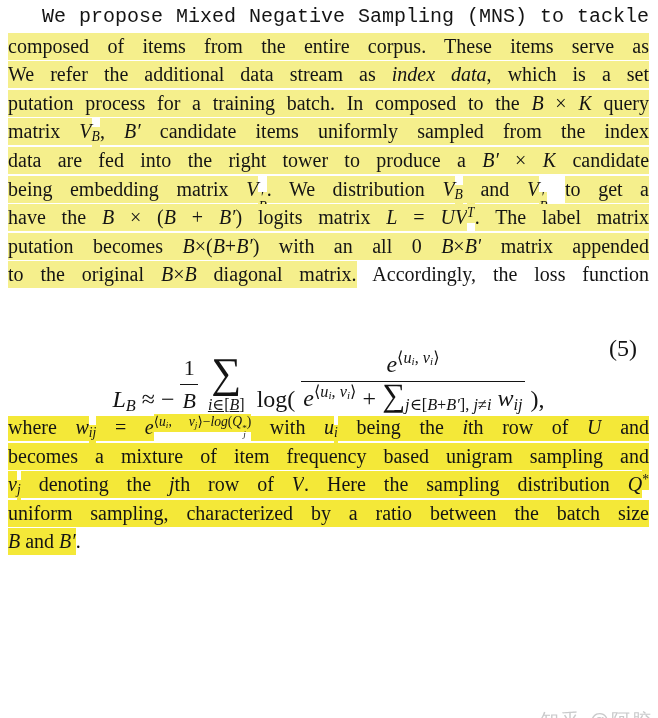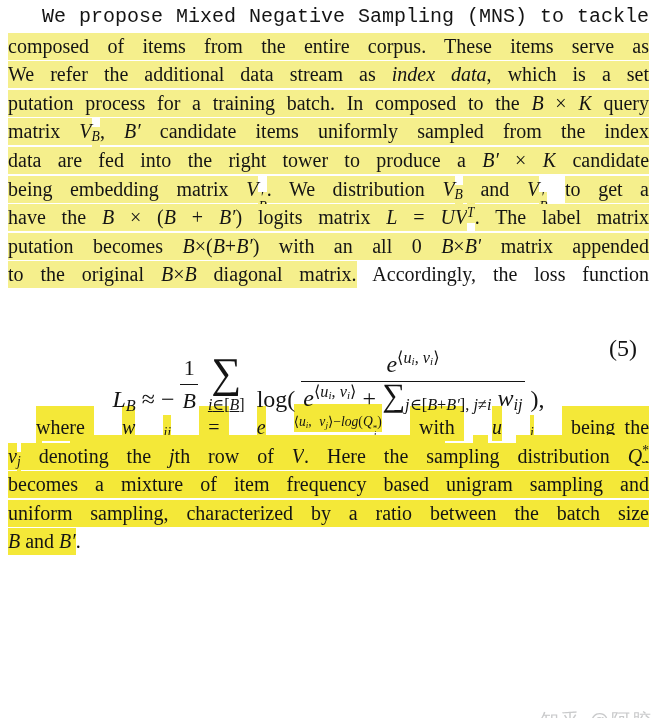--- a/index.html
+++ b/index.html
@@ -17,21 +17,21 @@
     text-align:justify;text-align-last:justify;
   }
   .line.last{text-align-last:left;}
   .line.indent{text-indent:34px;font-family:Liberation Mono, monospace;}
   .it{font-style:italic;}
   .sb{font-size:68%;vertical-align:-0.22em;line-height:0;}
   .sp{font-size:68%;vertical-align:0.55em;line-height:0;}
   .hl{background:var(--hl);padding-top:2px;padding-bottom:3px;box-decoration-break:clone;}
   .p1{--hl:var(--hl1);}
   .p2{--hl:var(--hl2);}
-  .tall .hl{padding-top:10px;margin-left:28px;}
+  .tall .hl{padding-top:0;}
   .stk{display:inline-flex;flex-direction:column;align-items:center;vertical-align:-0.5em;line-height:0.62;font-size:68%;}
   .stk span{display:block;}
   
   .eq-wrap{
     height:124px;display:flex;align-items:flex-end;justify-content:center;
     position:relative;font-size:24px;
   }
   .eq-wrap>*{margin:0 3px;}
   .frac{display:inline-flex;flex-direction:column;align-items:center;}
   .frac .bar{align-self:stretch;border-top:1.7px solid var(--ink);margin:3px 0;height:0;}
@@ -94,20 +94,20 @@
     </span>
     <span class="eseg">),</span>
     <span class="eqtag">(5)</span>
   </div>
 
   <div class="para p2">
       <div class="line tall"><span class="hl">where </span><span class="it hl">w</span><span class="it sb hl">ij</span><span class="hl"> = </span><span class="it hl">e</span><span class="sp hl"><span>⟨</span><span class="it">u</span><span class="it sb">i</span><span>, </span><span class="it">v</span><span class="it sb">j</span><span>⟩−</span><span class="it">log</span><span>(</span><span class="it">Q</span><span class="stk">
             <span>*</span>
             <span class="it">j</span>
           </span><span>)</span></span><span class="hl"> with </span><span class="it hl">u</span><span class="it sb hl">i</span><span class="hl"> being the </span><span class="it hl">i</span><span class="hl">th row of </span><span class="it hl">U</span><span class="hl"> and</span></div>
+      <div class="line"><span class="hl">becomes a mixture of item frequency based unigram sampling and</span></div>
       <div class="line"><span class="it hl">v</span><span class="it sb hl">j</span><span class="hl"> denoting the </span><span class="it hl">j</span><span class="hl">th row of </span><span class="it hl">V</span><span class="hl">. Here the sampling distribution </span><span class="it hl">Q</span><span class="sp hl">*</span></div>
-      <div class="line"><span class="hl">becomes a mixture of item frequency based unigram sampling and</span></div>
       <div class="line"><span class="hl">uniform sampling, characterized by a ratio between the batch size</span></div>
       <div class="line last"><span class="it hl">B</span><span class="hl"> and </span><span class="it hl">B′</span><span>.</span></div>
     </div>
 
   <div class="watermark">知乎 @阿胶</div>
 </div>
 
 </body></html>

